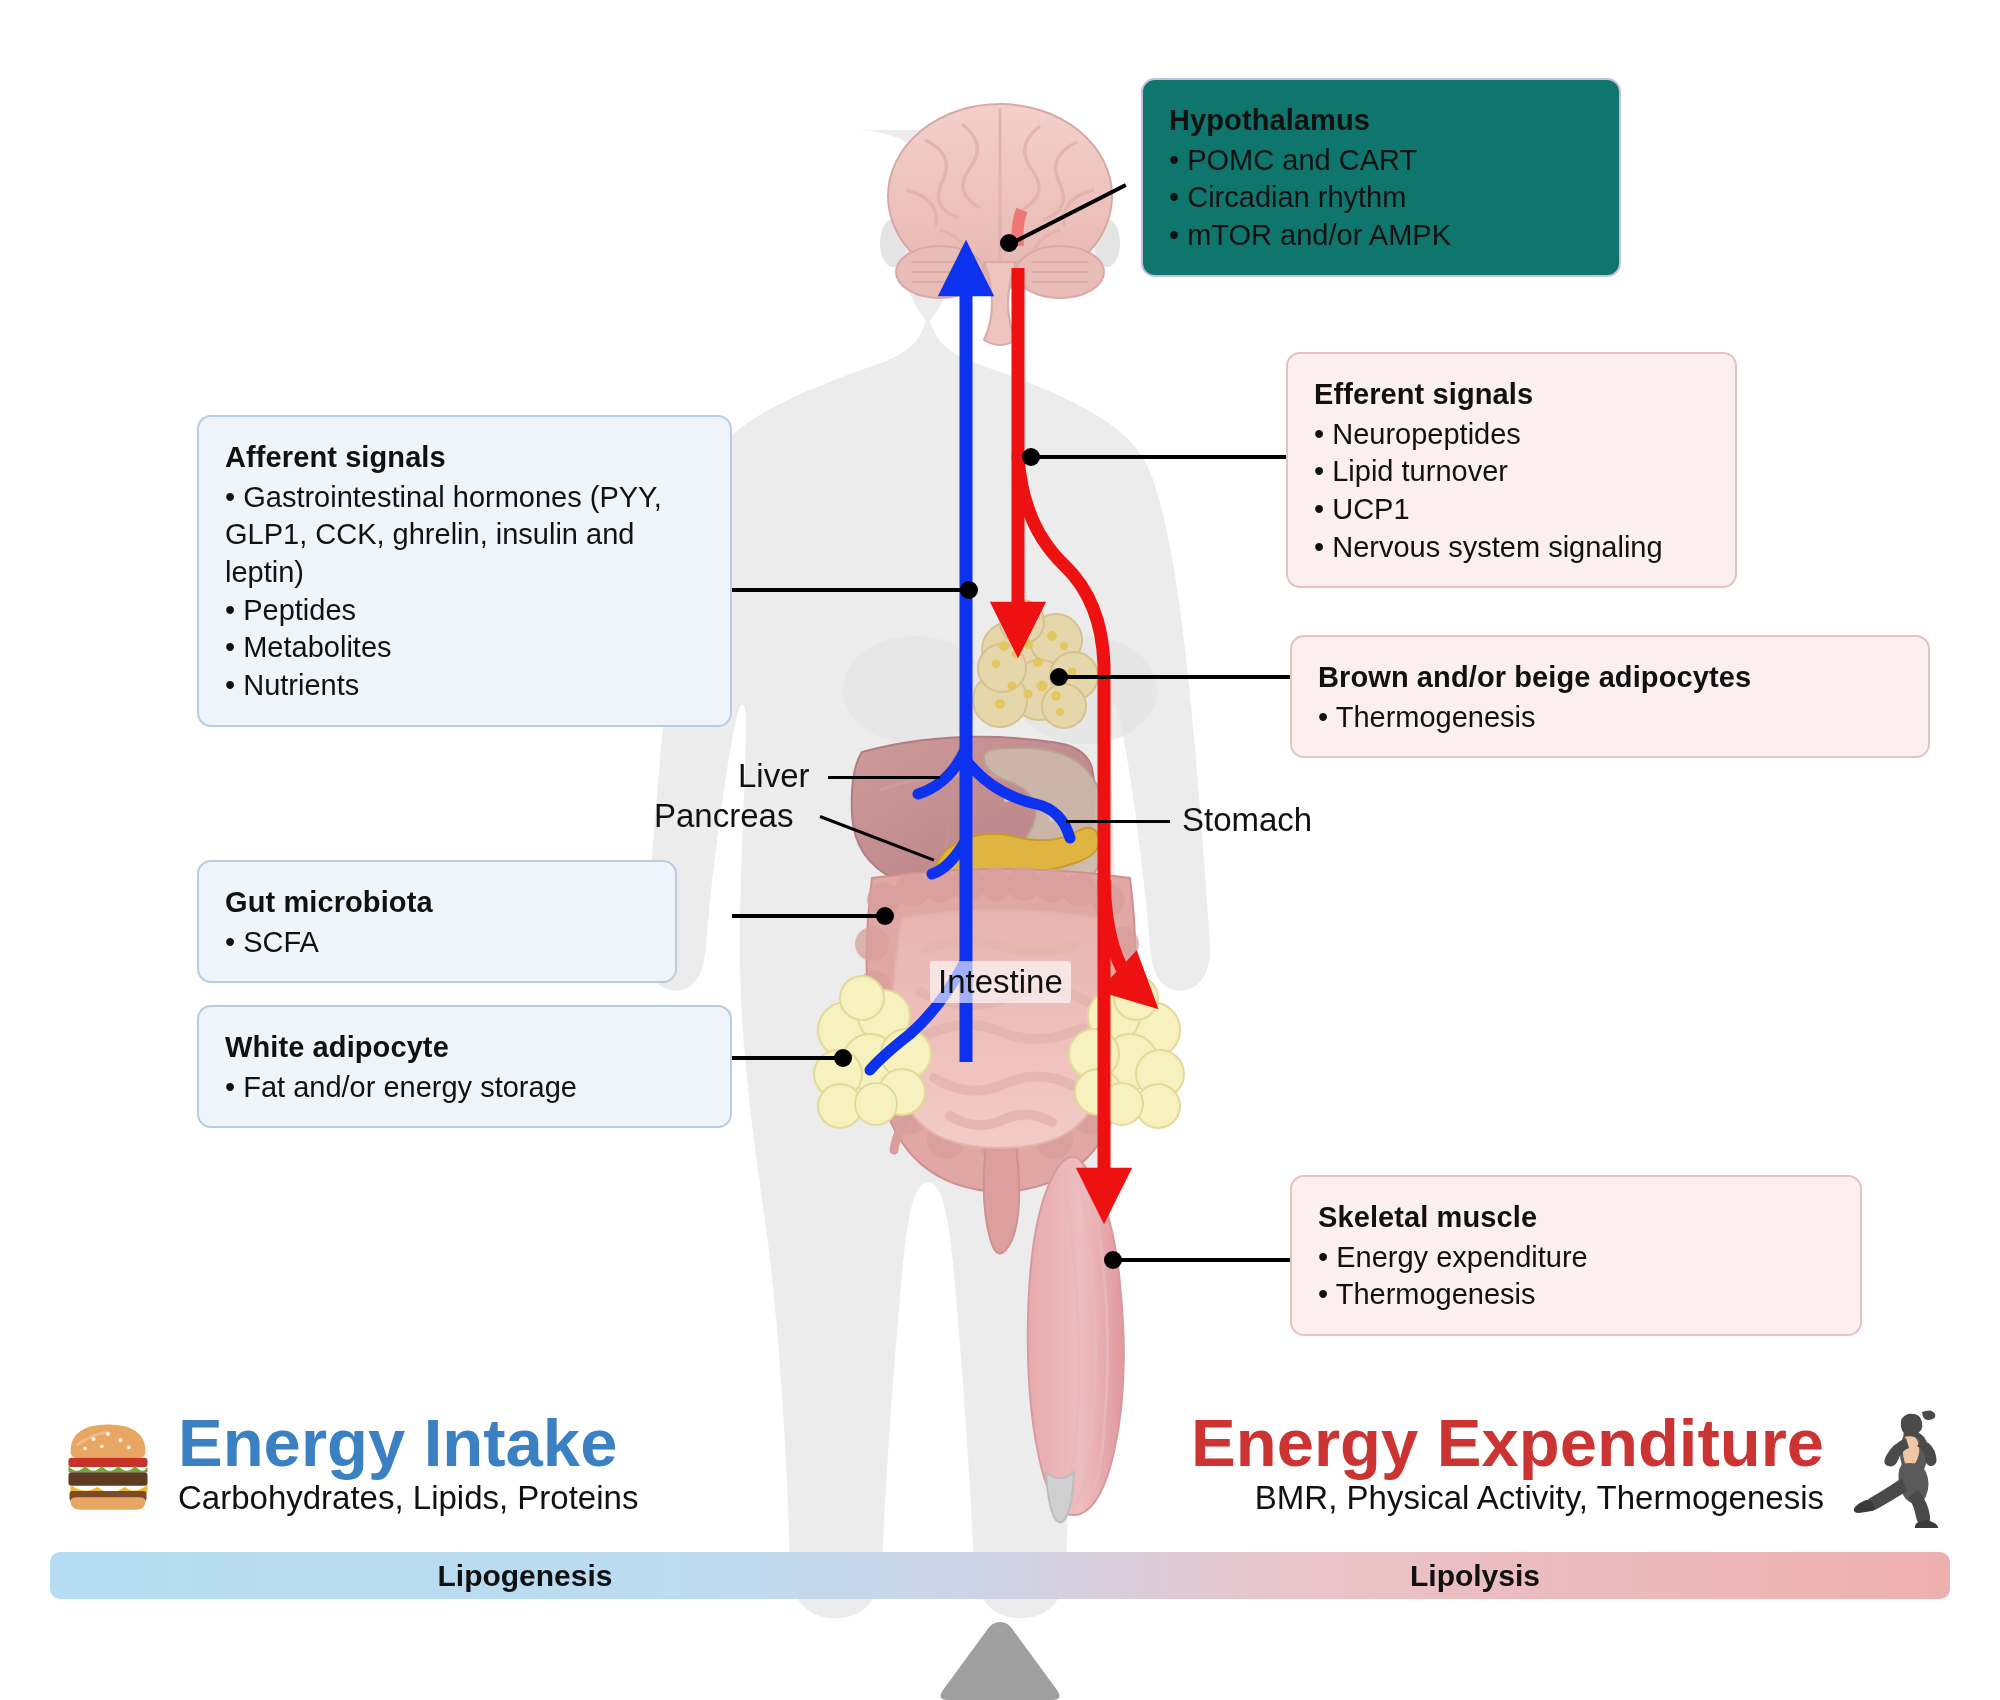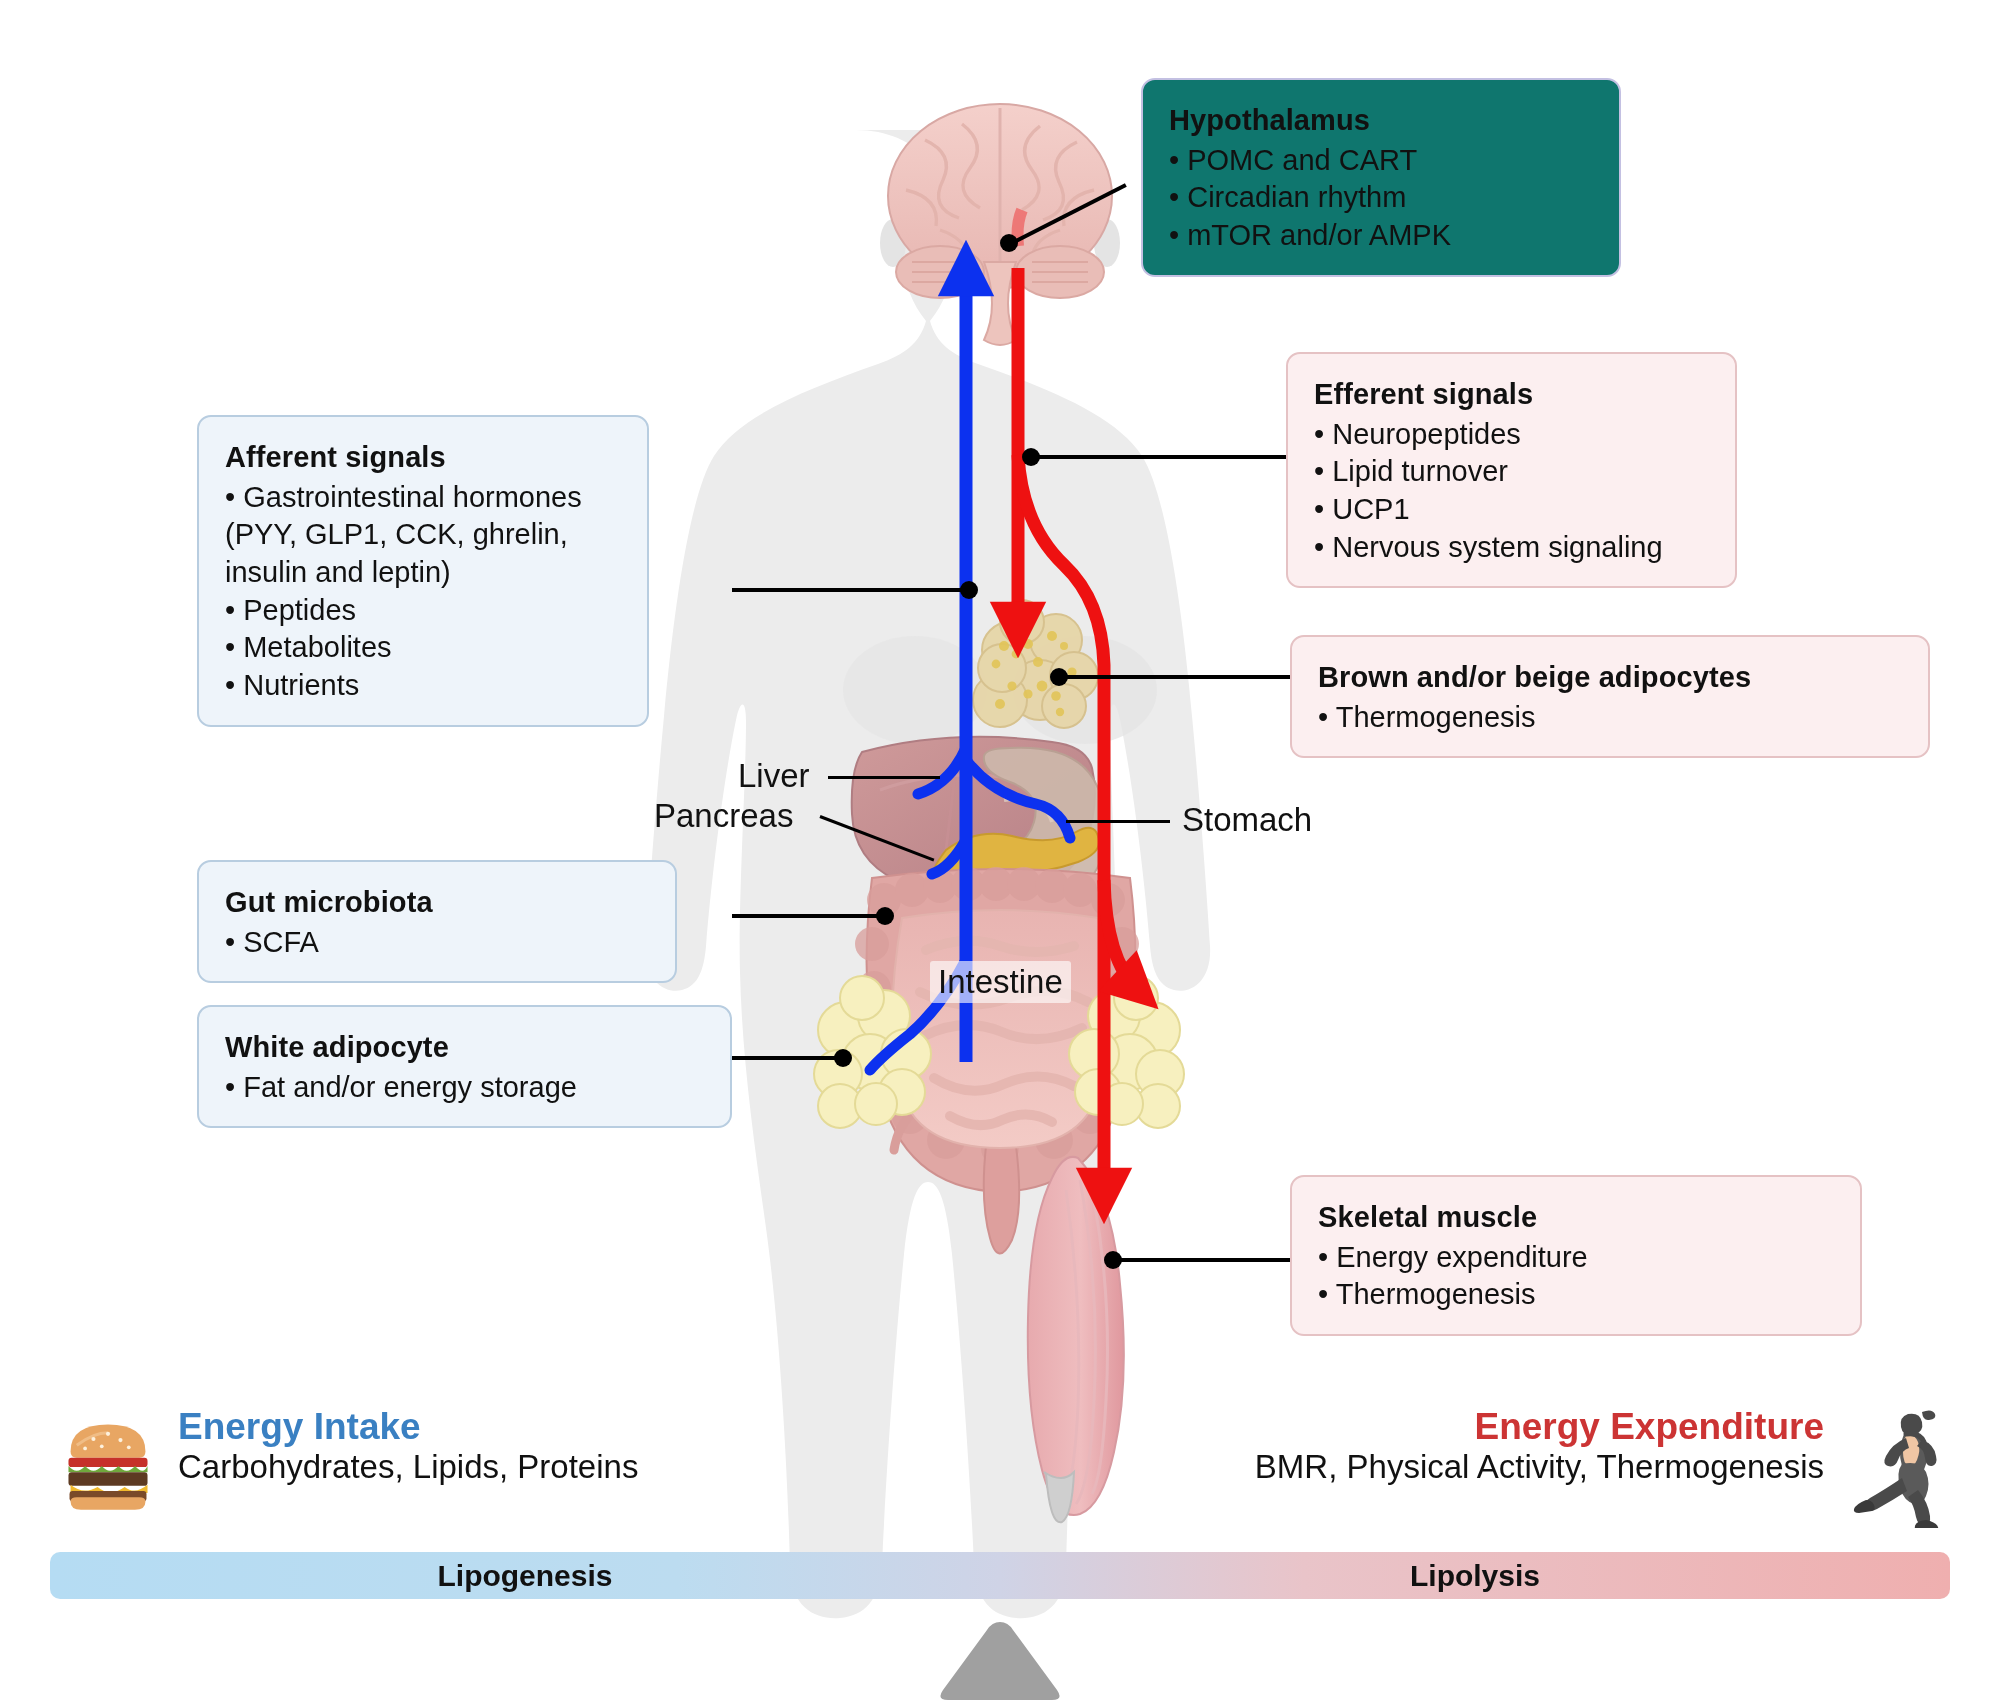--- a/index.html
+++ b/index.html
@@ -21,21 +21,21 @@
   
   .lead{position:absolute;background:#000;height:4px;}
   .dot{position:absolute;width:18px;height:18px;border-radius:50%;background:#000;}
 
   
   .olabel{position:absolute;font-size:33px;color:#111;white-space:nowrap;}
   .olabel.boxed{background:rgba(255,255,255,.62);padding:2px 8px;border-radius:3px;}
 
   
   .sum{position:absolute;}
-  .sum .big{font-size:37px;font-weight:bold;line-height:1.05;white-space:nowrap;}
+  .sum .big{font-size:67px;font-weight:bold;line-height:1.05;white-space:nowrap;}
   .sum .sub{font-size:33px;line-height:1.2;white-space:nowrap;color:#111;}
 
   .balance{position:absolute;left:50px;right:50px;height:47px;border-radius:10px;
            background:linear-gradient(90deg,#b5dcf3 0%,#bcdcf0 33%,#cfd3e6 50%,#e9c4c9 66%,#efafaf 100%);}
   .balance .half{position:absolute;top:0;bottom:0;display:flex;align-items:center;justify-content:center;
                  font-size:30px;font-weight:bold;color:#111;}
 
   
   svg.overlay{position:absolute;left:0;top:0;width:2000px;height:1700px;pointer-events:none;}
 </style>
@@ -316,21 +316,21 @@
   <div class="box pink-box" style="left:1286px;top:352px;width:451px;">
     <span class="ttl">Efferent signals</span>
     <ul>
       <li>• Neuropeptides</li>
       <li>• Lipid turnover</li>
       <li>• UCP1</li>
       <li>• Nervous system signaling</li>
     </ul>
   </div>
 
-  <div class="box blue-box" style="left:197px;top:415px;width:452px;">
+  <div class="box blue-box" style="left:197px;top:415px;width:535px;">
     <span class="ttl">Afferent signals</span>
     <ul>
       <li class="wrap">• Gastrointestinal hormones (PYY, GLP1, CCK, ghrelin, insulin and leptin)</li>
       <li>• Peptides</li>
       <li>• Metabolites</li>
       <li>• Nutrients</li>
     </ul>
   </div>
 
   <div class="box pink-box" style="left:1290px;top:635px;width:640px;">

